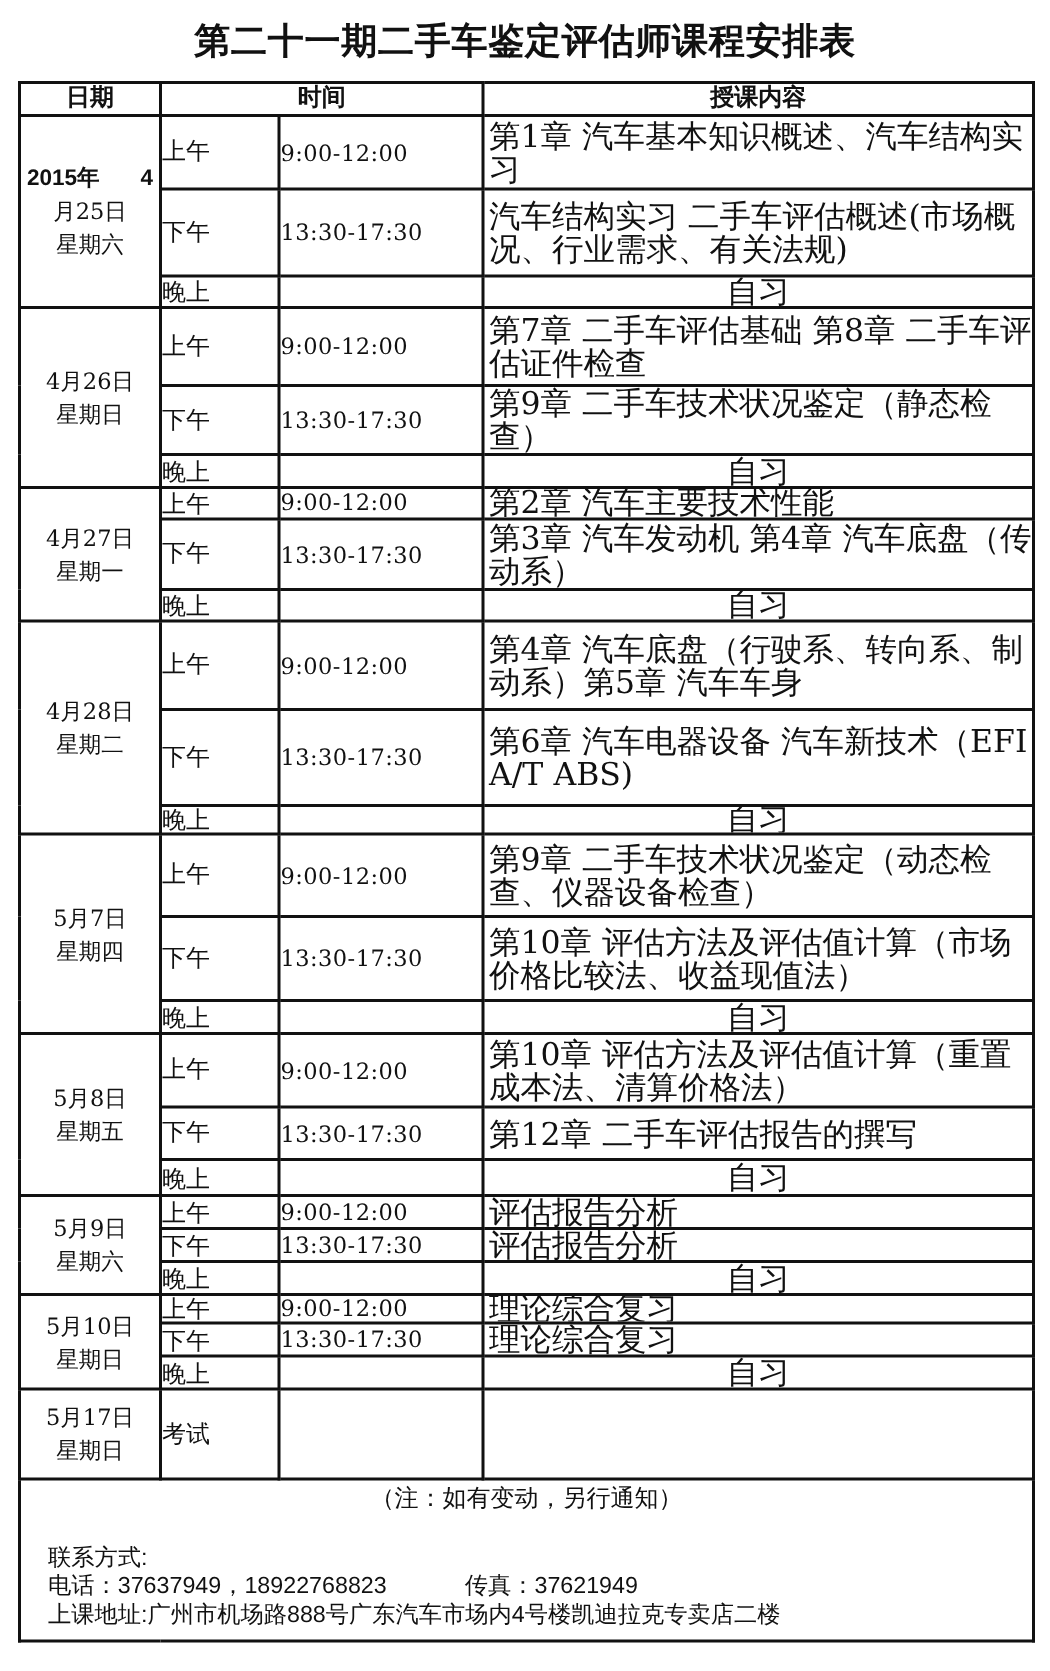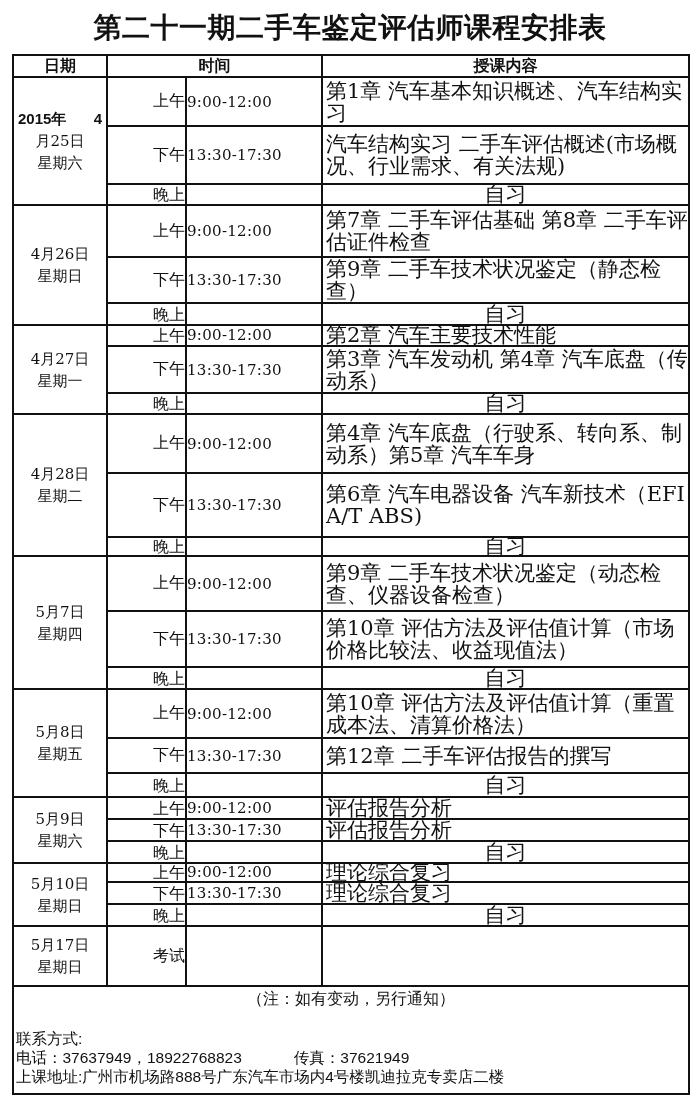--- a/index.html
+++ b/index.html
@@ -1,44 +1,44 @@
 <!DOCTYPE html>
 <html><head>
 <meta charset="utf-8">
 <style>
   html, body { margin: 0; padding: 0; background: #ffffff; }
   body { width: 700px; height: 1114px; position: relative; overflow: hidden; color: #111; }
   .title {
     position: absolute; left: 0; top: 12px; width: 700px; text-align: center;
     font-family: "Liberation Sans", "DejaVu Sans", sans-serif; font-weight: bold;
-    font-size: 28px; letter-spacing: 0.5px; line-height: 32px;
+    font-size: 24px; letter-spacing: 0.5px; line-height: 32px;
   }
   table.sched {
     position: absolute; left: 12px; top: 54px; width: 676px;
     border-collapse: collapse; table-layout: fixed;
     font-family: "DejaVu Serif", "Liberation Serif", serif; font-size: 15px;
   }
   table.sched td, table.sched th {
     border: 2px solid #111; padding: 0; overflow: hidden;
   }
   table.sched th {
     font-family: "Liberation Sans", "DejaVu Sans", sans-serif; font-weight: bold;
     font-size: 16px; height: 20px; line-height: 18px; text-align: center;
   }
   td.date { text-align: center; vertical-align: middle; line-height: 22px; font-size: 15px; }
   td.date .yr { font-family: "Liberation Sans", "DejaVu Sans", sans-serif; font-weight: bold; display:block; text-align:left; padding-left:4px; }
   td.date .yr span.n { float: right; padding-right: 4px; }
-  td.sess { text-align: right; vertical-align: middle; font-size: 16px; }
+  td.sess { text-align: left; vertical-align: middle; font-size: 16px; }
   td.time { text-align: left; vertical-align: middle; font-size: 15px; letter-spacing: 0.3px; }
   td.content { vertical-align: middle; padding-left: 3px !important; line-height: 22px; font-size: 21px; }
   td.content.center { text-align: center; padding-left: 0 !important; margin-left: 32px; }
   td.short { line-height: 17px; }
   tr.footer td { vertical-align: top; font-family: "Liberation Sans", "DejaVu Sans", sans-serif; font-size: 15.5px; }
   .note { text-align: center; padding-top: 2px; height: 40px; font-family: "DejaVu Serif", serif; font-size: 16px; }
-  .contact { padding-left: 2px; line-height: 19px; }
+  .contact { padding-left: 18px; line-height: 19px; }
   .contact .row { white-space: nowrap; }
   .contact .fax { display: inline-block; margin-left: 52px; }
 </style>
 </head>
 <body>
 
 <div class="title">第二十一期二手车鉴定评估师课程安排表</div>
 
 <table class="sched">
   <colgroup>

